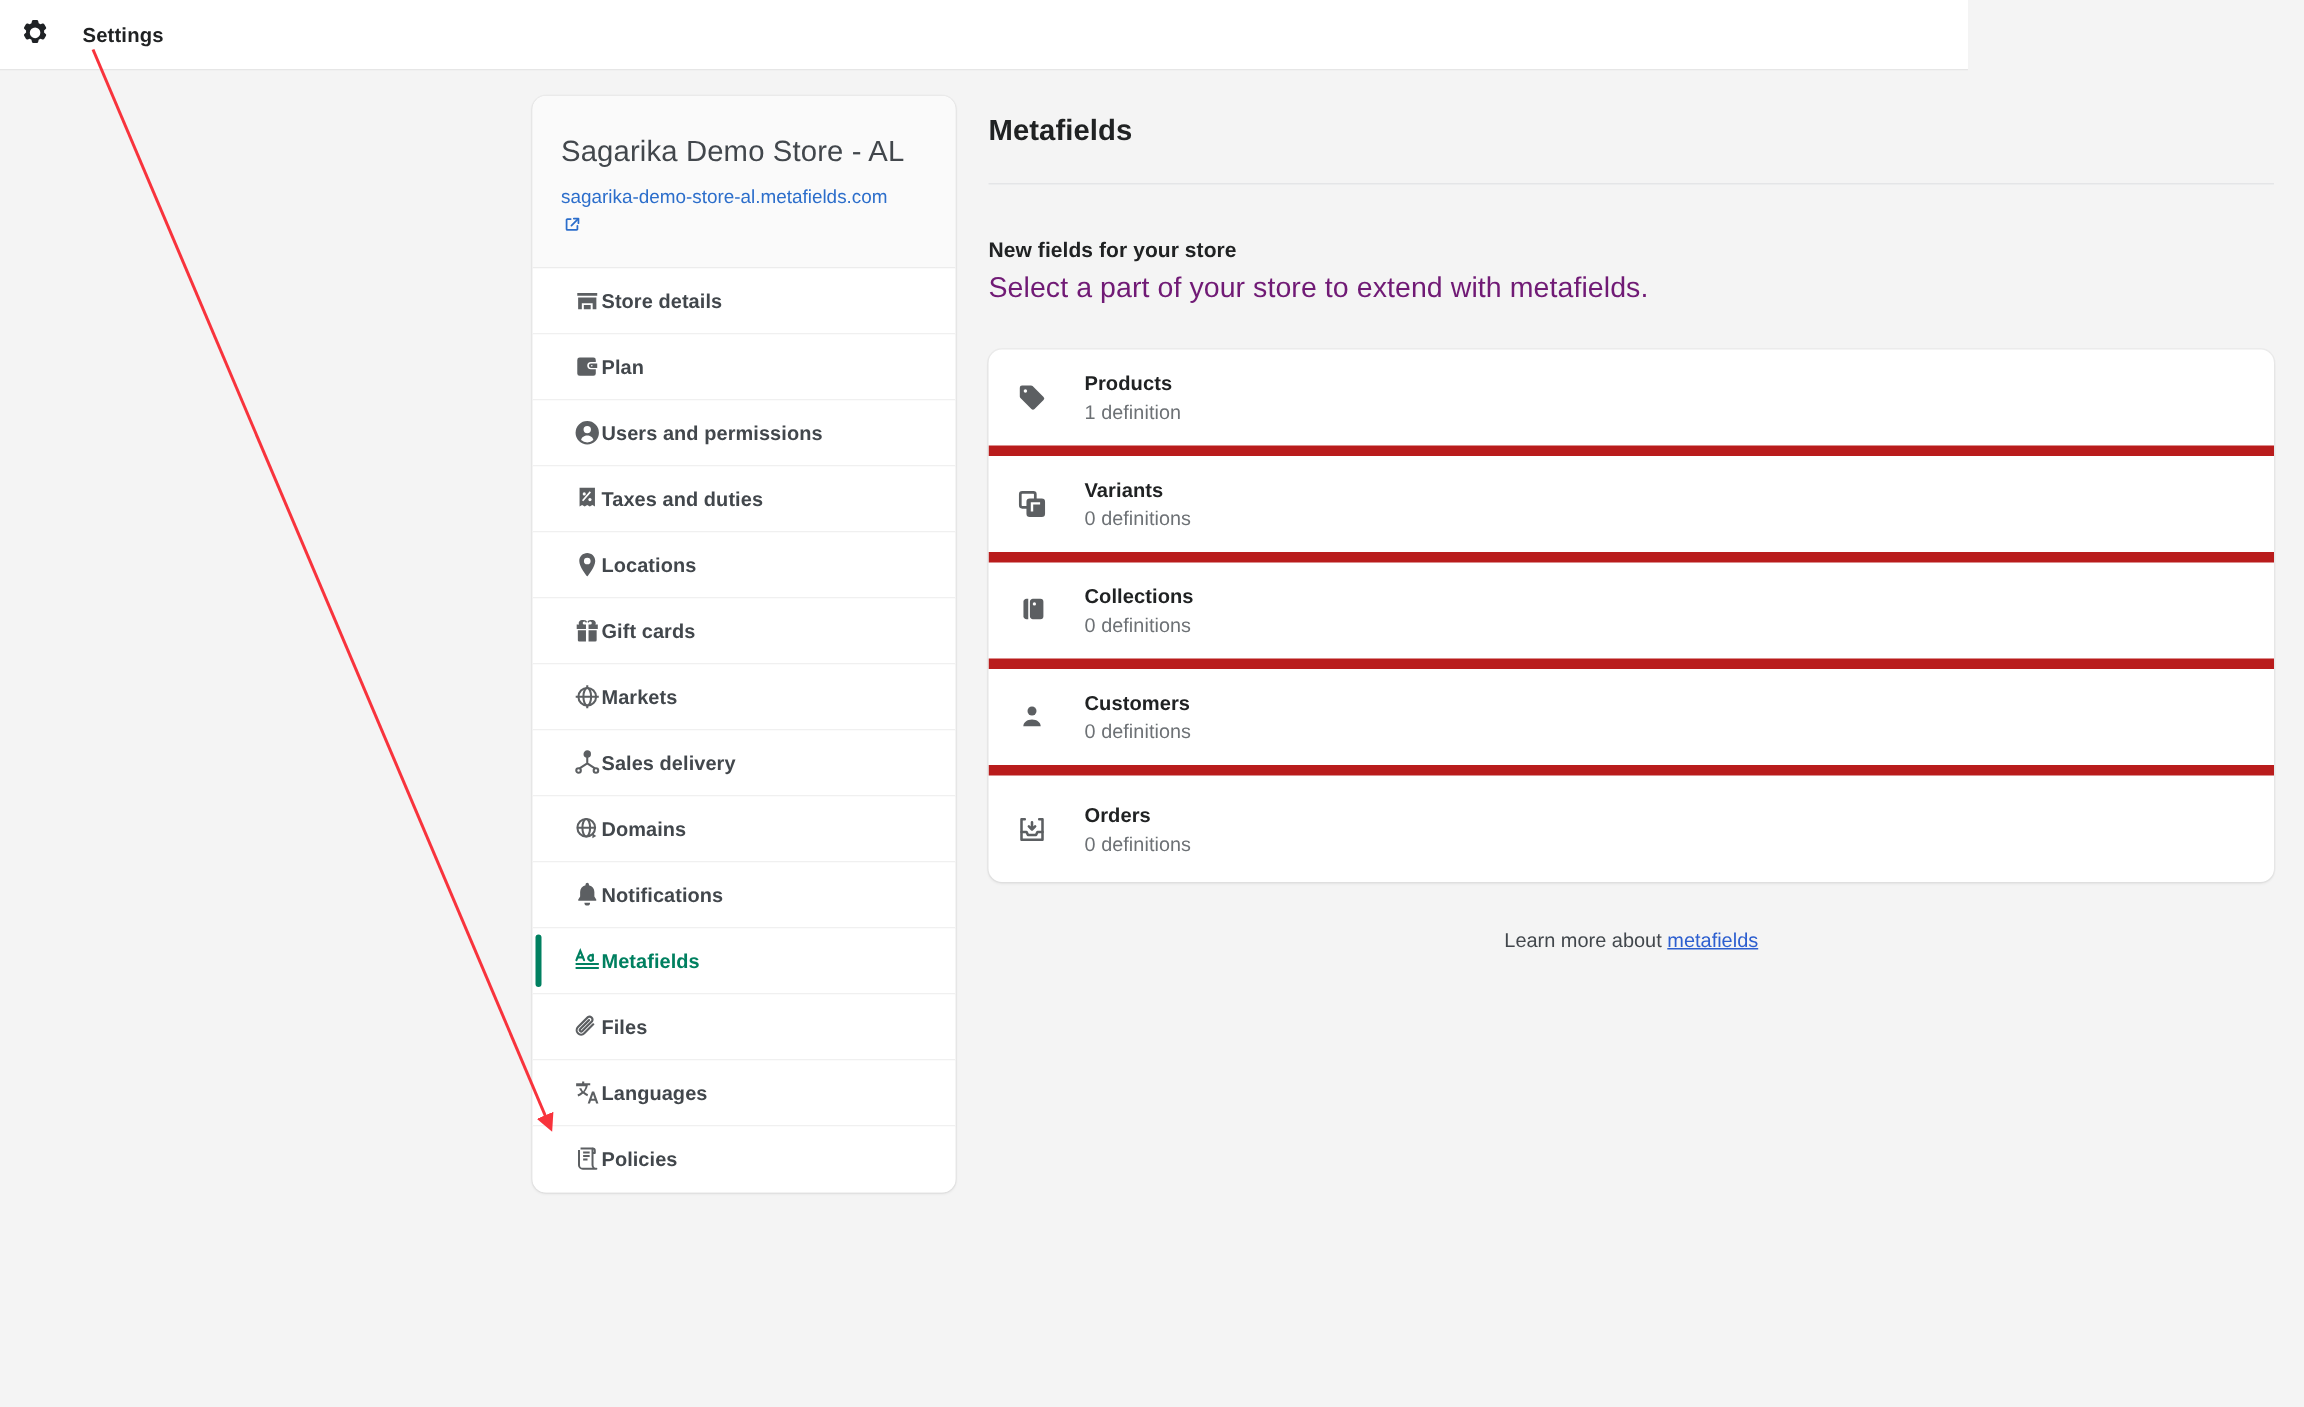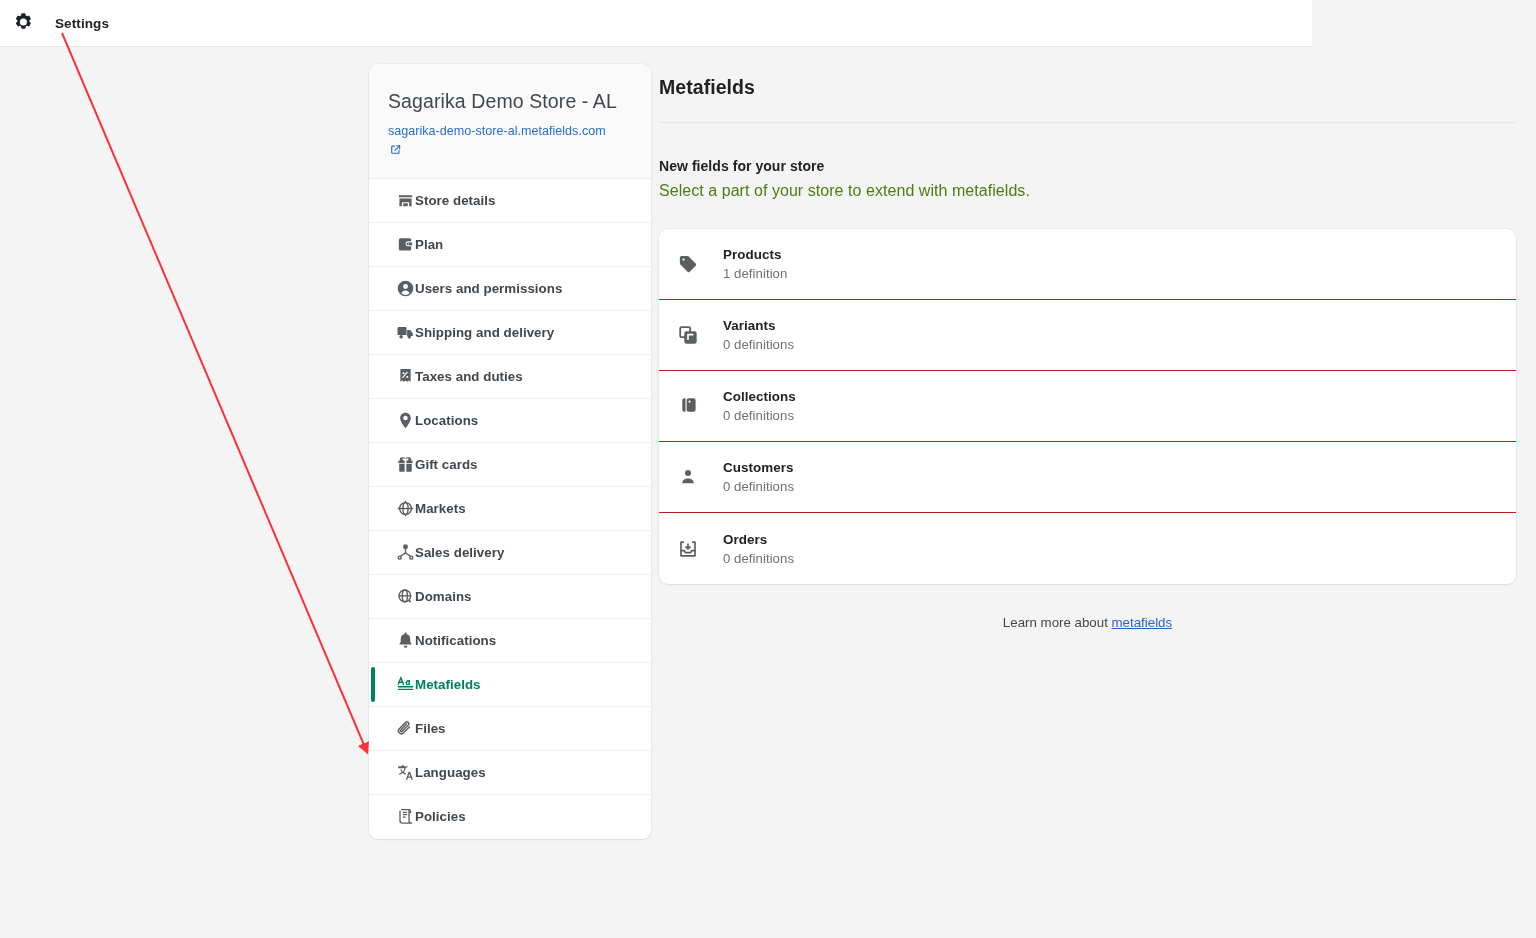--- a/index.html
+++ b/index.html
@@ -39,21 +39,21 @@
     position: absolute;
     top: 47px; left: 0;
     width: 1536px;
     height: 891px;
     background: #f4f4f4;
   }
 
   
   .sidebar {
     position: absolute;
-    left: 369px;
+    left: 355px;
     top: 17px;
     width: 282px;
     background: #ffffff;
     border-radius: 9px;
     box-shadow: 0 0 0 1px rgba(0,0,0,0.03), 0 1px 2px rgba(0,0,0,0.07);
     overflow: hidden;
   }
   .store-head {
     padding: 25px 19px 18px 19px;
     background: #fafafa;
@@ -134,38 +134,38 @@
   }
   .section-title {
     margin-top: 35px;
     font-size: 14px;
     font-weight: 700;
     color: #202223;
     letter-spacing: 0.05px;
   }
   .section-sub {
     margin-top: 8px;
-    font-size: 16px;
-    color: #4d7c0f;
+    font-size: 19px;
+    color: #701a75;
     letter-spacing: 0.05px;
   }
 
   .owner-card {
     margin-top: 29px;
     background: #ffffff;
     border-radius: 9px;
     box-shadow: 0 0 0 1px rgba(0,0,0,0.035), 0 1px 2px rgba(0,0,0,0.06);
     overflow: hidden;
   }
   .owner-row {
     display: flex;
     align-items: center;
     height: 71px;
     padding-left: 19px;
-    border-bottom: 1px solid #b91c1c;
+    border-bottom: 7px solid #b91c1c;
     cursor: pointer;
   }
   .owner-row:last-child { border-bottom: none; }
   .owner-icon {
     width: 20px; height: 20px;
     flex: 0 0 20px;
     display: flex; align-items: center; justify-content: center;
     color: #5c5f62;
   }
   .owner-text { margin-left: 25px; }
@@ -253,31 +253,20 @@
         <span class="nav-icon">
           <svg width="19" height="19" viewBox="0 0 20 20" fill="currentColor">
               <path d="M10 1.8a8.2 8.2 0 1 0 0 16.4 8.2 8.2 0 0 0 0-16.4Zm0 3.4a2.6 2.6 0 1 1 0 5.2 2.6 2.6 0 0 1 0-5.2Zm0 11.6a6.2 6.2 0 0 1-4.3-1.74c.35-1.9 2.3-3.06 4.3-3.06s3.95 1.16 4.3 3.06A6.2 6.2 0 0 1 10 16.8Z"></path>
             </svg>
         </span>
         <span class="nav-label">Users and permissions</span>
       </div>
 
 
 
-      <div class="nav-item">
-        <span class="nav-icon">
-          <svg width="19" height="19" viewBox="0 0 20 20" fill="currentColor">
-              <path d="M1.6 5.4A1.2 1.2 0 0 1 2.8 4.2h7.1a1.2 1.2 0 0 1 1.2 1.2v7.2H1.6V5.4Z"></path>
-              <path d="M11.7 7.3h2.6a1.4 1.4 0 0 1 1.15.6l2.2 3.1c.15.21.23.46.23.72v1.1a.8.8 0 0 1-.8.8h-5.38V7.3Z"></path>
-              <circle cx="5.4" cy="14.6" r="1.9" fill="currentColor"></circle>
-              <circle cx="14" cy="14.6" r="1.9" fill="currentColor"></circle>
-            </svg>
-        </span>
-        <span class="nav-label">Shipping and delivery</span>
-      </div>
 
       <div class="nav-item">
         <span class="nav-icon">
           <svg width="19" height="19" viewBox="0 0 20 20" fill="currentColor">
               <path d="M4.6 2.2h10.8v13.2l-1.8-1.1-1.8 1.1-1.8-1.1-1.8 1.1-1.8-1.1-1.8 1.1V2.2Z"></path>
               <g fill="#ffffff">
                 <circle cx="7.9" cy="6.6" r="1.1"></circle>
                 <circle cx="11.9" cy="10.6" r="1.1"></circle>
                 <path d="M12.6 5.6 7.2 11.8l-.9-.78 5.4-6.2.9.78Z"></path>
               </g>

